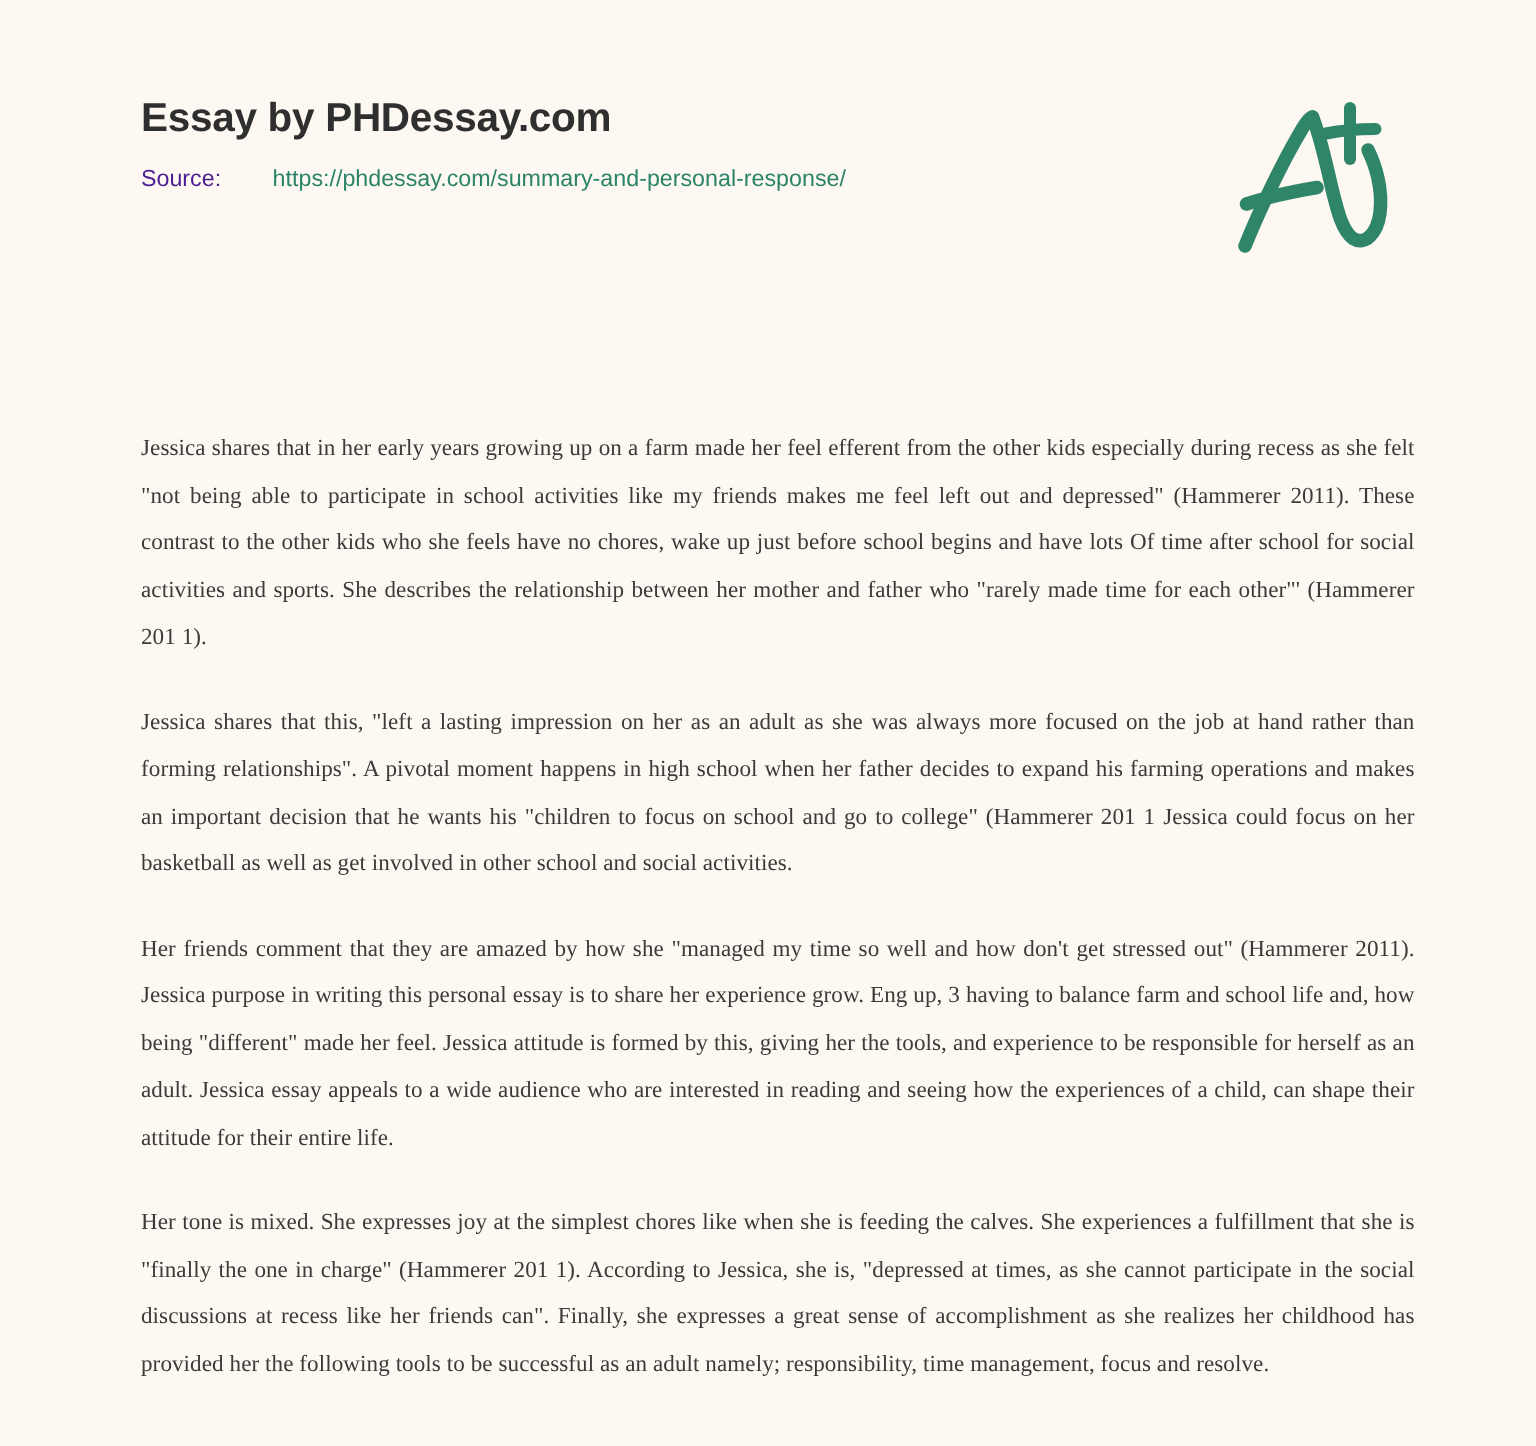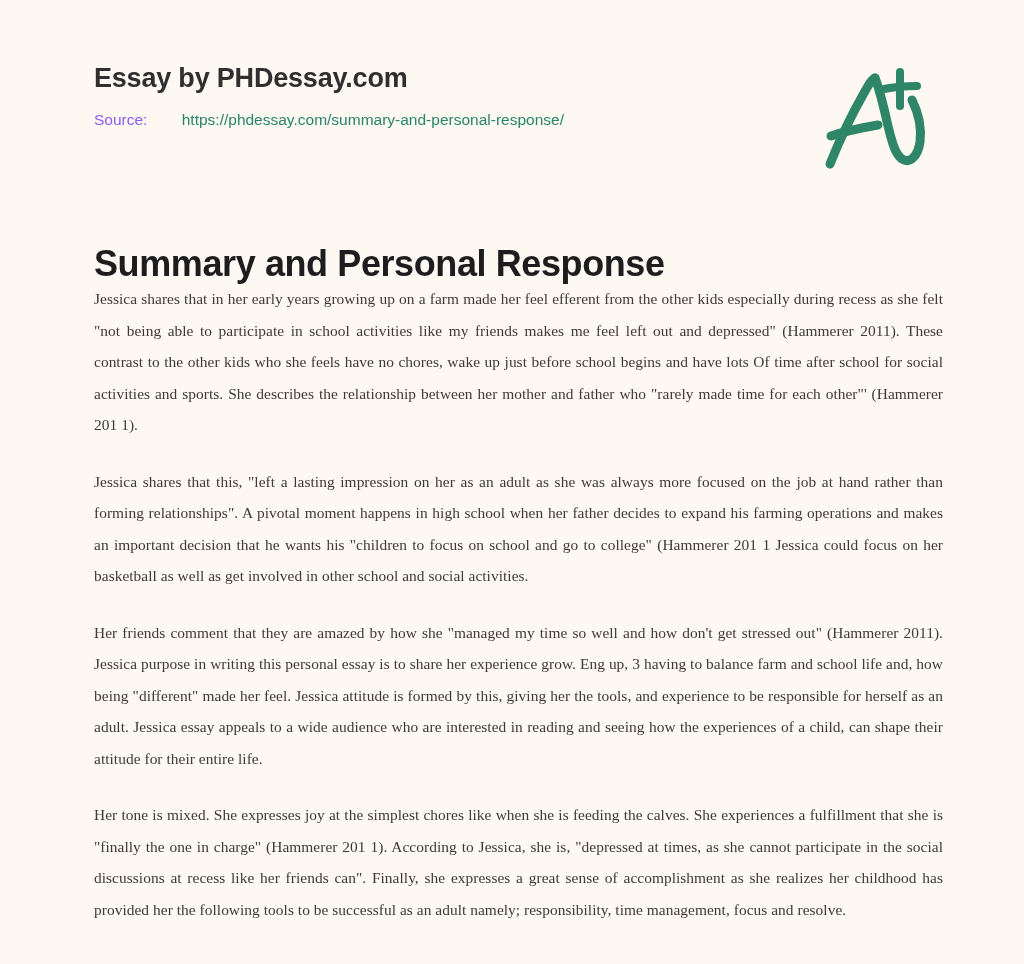--- a/index.html
+++ b/index.html
@@ -41,21 +41,21 @@
   }
 
   .source-line {
     margin-top: 17px;
     font-size: 15.5px;
     line-height: 1.2;
     color: #8d8a86;
     white-space: nowrap;
   }
   .source-label {
-    color: #8b5cf6;
+    color: #4c1d95;
   }
   .source-url {
     color: #2b8468;
     text-decoration: none;
     padding-left: 30px;
   }
 
   
   .logo {
     position: absolute;
@@ -127,21 +127,20 @@
                C98 102 106 94 108 80 C110 64 105 48 100 38" stroke-width="9"></path>
 
       <path d="M19 74 C31 70 48 66 66 63" stroke-width="9"></path>
 
       <path d="M88 10 C88 20 88 32 88 44" stroke-width="8"></path>
 
       <path d="M72 27 C82 25 96 24 105 24" stroke-width="8"></path>
     </svg>
   </div>
 
-  <h1 class="doc-title">Summary and Personal Response</h1>
 
   <div class="body-copy">
     <p>Jessica shares that in her early years growing up on a farm made her feel efferent from the other kids especially during recess as she felt "not being able to participate in school activities like my friends makes me feel left out and depressed" (Hammerer 2011). These contrast to the other kids who she feels have no chores, wake up just before school begins and have lots Of time after school for social activities and sports. She describes the relationship between her mother and father who "rarely made time for each other"' (Hammerer 201 1).</p>
     <p>Jessica shares that this, "left a lasting impression on her as an adult as she was always more focused on the job at hand rather than forming relationships". A pivotal moment happens in high school when her father decides to expand his farming operations and makes an important decision that he wants his "children to focus on school and go to college" (Hammerer 201 1 Jessica could focus on her basketball as well as get involved in other school and social activities.</p>
     <p>Her friends comment that they are amazed by how she "managed my time so well and how don't get stressed out" (Hammerer 2011). Jessica purpose in writing this personal essay is to share her experience grow. Eng up, 3 having to balance farm and school life and, how being "different" made her feel. Jessica attitude is formed by this, giving her the tools, and experience to be responsible for herself as an adult. Jessica essay appeals to a wide audience who are interested in reading and seeing how the experiences of a child, can shape their attitude for their entire life.</p>
     <p>Her tone is mixed. She expresses joy at the simplest chores like when she is feeding the calves. She experiences a fulfillment that she is "finally the one in charge" (Hammerer 201 1). According to Jessica, she is, "depressed at times, as she cannot participate in the social discussions at recess like her friends can". Finally, she expresses a great sense of accomplishment as she realizes her childhood has provided her the following tools to be successful as an adult namely; responsibility, time management, focus and resolve.</p>
 
   </div>
 
 </div>

